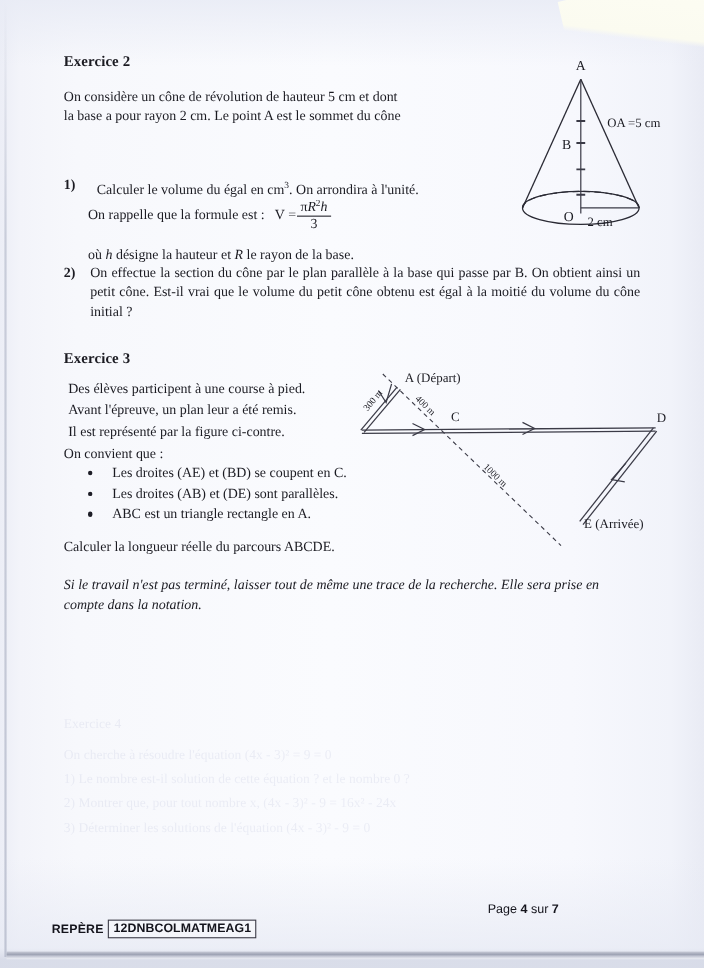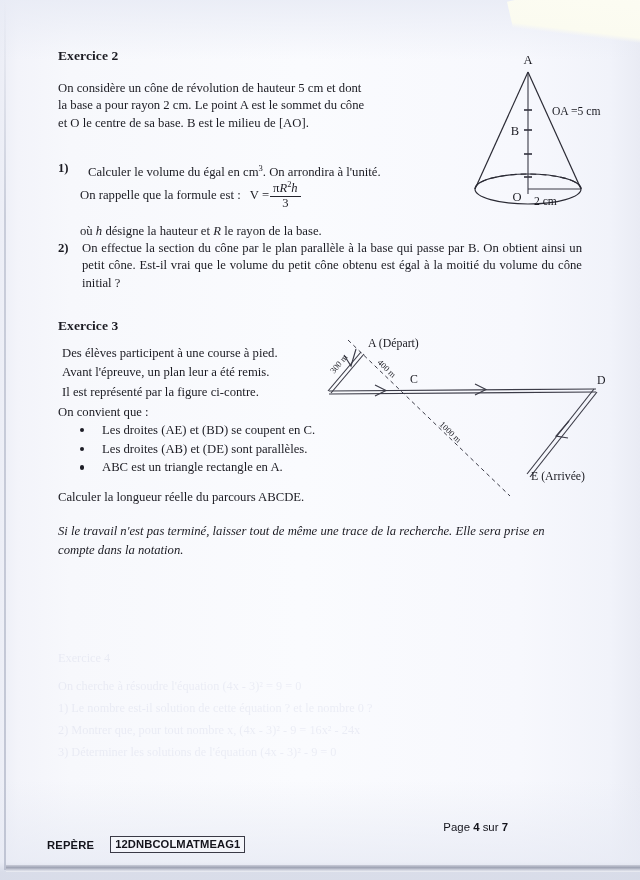--- a/index.html
+++ b/index.html
@@ -146,21 +146,21 @@
   #footer-repere {
     position: absolute;
     left: 47px; top: 836px;
     font-family: "Liberation Sans", sans-serif;
     font-size: 11.2px;
     font-weight: bold;
     letter-spacing: .2px;
     color: #14141c;
     display: flex;
     align-items: center;
-    gap: 16px;
+    gap: 4px;
   }
   #repere-code-box {
     border: 1px solid #3a3a46;
     padding: 1px 4px 2px 4px;
     font-weight: bold;
     letter-spacing: .1px;
     background: rgba(255,255,255,.35);
   }
 
   
@@ -196,21 +196,20 @@
   <div style="left:58px; top:744px;">3) Déterminer les solutions de l'équation (4x - 3)² - 9 = 0</div>
 </div>
 
 <div id="content">
 
   <div class="ex-title" style="left:58px; top:48px;">Exercice 2</div>
 
   <div class="para" style="left:58px; top:80px; width:420px;">
     <span>On considère un cône de révolution de hauteur 5 cm et dont</span><br>
     <span>la base a pour rayon 2 cm. Le point A est le sommet du cône</span><br>
-    <span>et O le centre de sa base. B est le milieu de [AO].</span>
   </div>
 
   <div class="para num" style="left:58px; top:160px;">1)</div>
   <div class="para" style="left:88px; top:160px; width:400px;">
     <span>Calculer le volume du égal en cm</span><span class="sup">3</span><span>. On arrondira à l'unité.</span>
   </div>
 
   <div class="para" style="left:80px; top:180px; width:360px;">
     <span>On rappelle que la formule est :</span>
     <span style="margin-left:6px;">V =</span><span class="frac">

